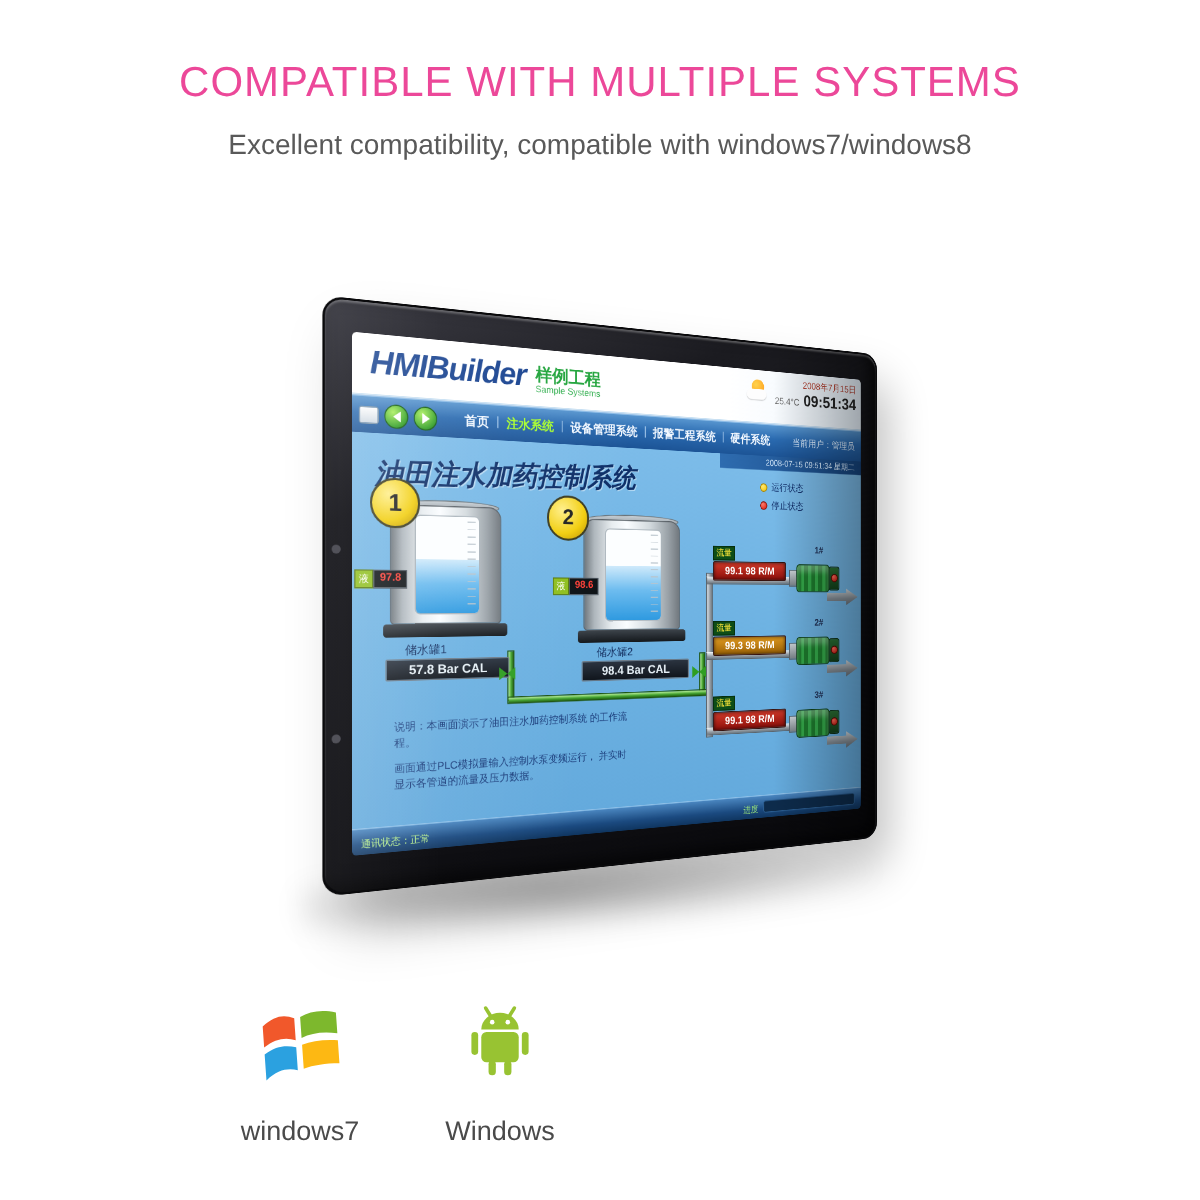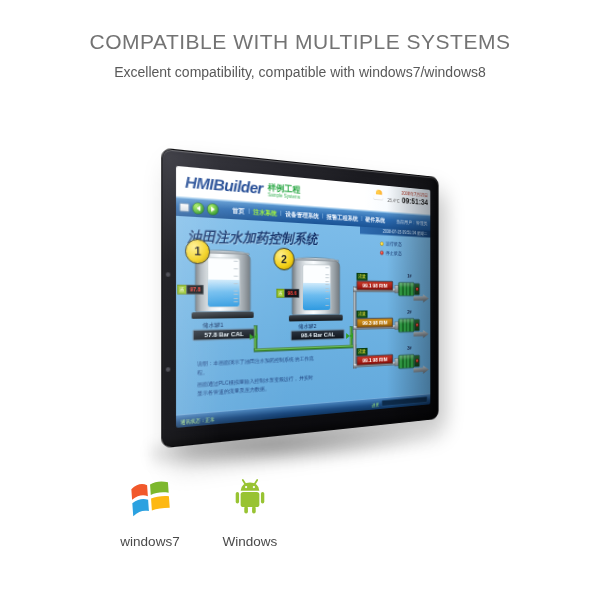--- a/index.html
+++ b/index.html
@@ -1,21 +1,21 @@
 <!DOCTYPE html>
 <html><head>
 <meta charset="utf-8">
 <style>
   * { margin:0; padding:0; box-sizing:border-box; }
   html,body { width:600px; height:600px; background:#ffffff; overflow:hidden;
               font-family:"Liberation Sans", sans-serif; }
 
   
   .hero { position:absolute; top:30px; left:0; width:600px; text-align:center; }
-  .hero h1 { font-size:21px; font-weight:500; color:#737373; letter-spacing:.5px; }
+  .hero h1 { font-size:21px; font-weight:500; color:#ec4899; letter-spacing:.5px; }
   .hero .sub { margin-top:9px; font-size:14px; color:#595959; line-height:1.35; }
   .hero .sub span { display:block; }
 
   
   .monitor-shadow { position:absolute; left:150px; top:424px; width:300px; height:40px;
     background:radial-gradient(ellipse at 42% 50%, rgba(0,0,0,.30), rgba(0,0,0,0) 68%);
     filter:blur(6px); transform:rotate(-4deg); }
   .monitor { position:absolute; left:165px; top:164px; width:300px; height:268px;
     transform:perspective(560px) rotateY(24deg);
     background:linear-gradient(155deg,#3c3c44 0%,#1b1b20 25%,#101014 65%,#08080b 100%);
@@ -151,21 +151,21 @@
   .status-left { position:absolute; left:8px; top:7px; font-size:9px; color:#b8f08c; }
   .prog-label { position:absolute; right:130px; top:7px; font-size:9px; color:#9fe87a; }
   .prog-track { position:absolute; right:8px; top:5px; width:116px; height:13px; border-radius:3px;
     background:#0d2b4b; border:1px solid #2a5c8f; overflow:hidden; }
   .prog-fill { height:100%; width:92%; border-radius:2px;
     background:linear-gradient(#b8f860,#58cf10 50%,#3da305); box-shadow:inset 0 1px 1px rgba(255,255,255,.6); }
 
   
 
   
-  .os-row { position:absolute; left:100px; top:472px; width:400px; display:flex; }
+  .os-row { position:absolute; left:100px; top:496px; width:400px; display:flex; }
   .os-item { width:100px; display:flex; flex-direction:column; align-items:center; }
   .os-icon { width:56px; height:52px; display:flex; align-items:center; justify-content:center; }
   .os-label { margin-top:10px; font-size:13.5px; color:#4a4a4a; }
 </style>
 </head>
 <body>
 
 <div class="hero">
   <h1>COMPATIBLE WITH MULTIPLE SYSTEMS</h1>
   <p class="sub">

